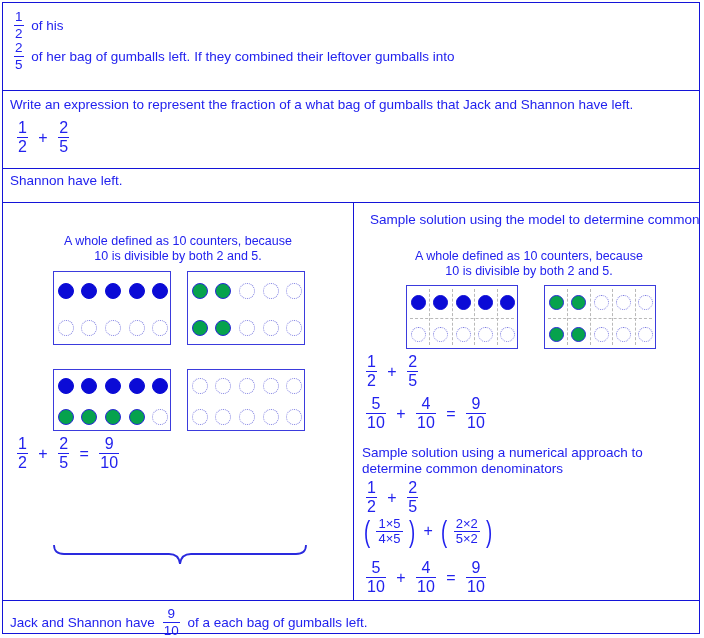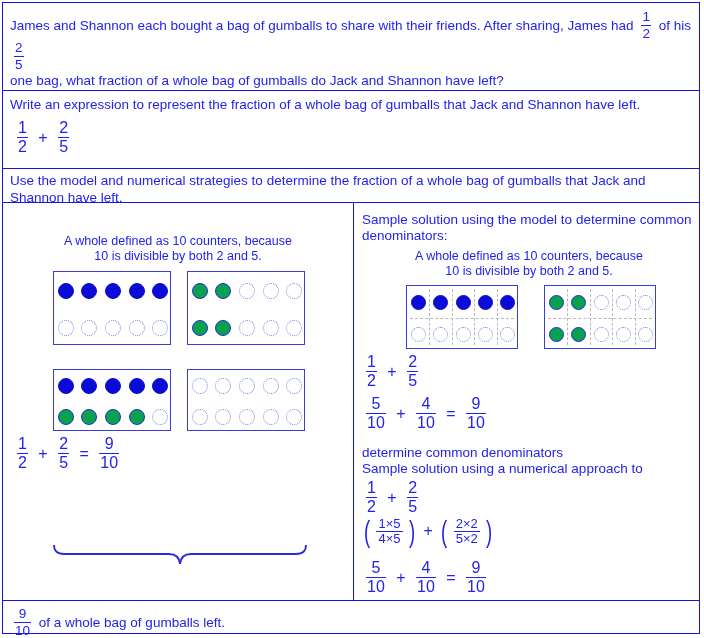--- a/index.html
+++ b/index.html
@@ -161,58 +161,56 @@
   #answer-row { top: 598px; height: 38px; }
   #answer-text { position: absolute; left: 7px; top: 7px; white-space: nowrap; font-size: 13.5px; }
 </style>
 </head>
 <body>
 
 <div class="sheet">
 
   <div class="row rule-bottom" id="prompt-row">
     <div class="prompt-line txt" id="prompt-l1">
-      <span>James and Shannon each bought a bag of gumballs to share with their friends. After sharing, James had</span>
       <span class="frac">
         <span class="num">1</span>
         <span class="bar"></span>
         <span class="den">2</span>
       </span>
       <span>of his</span>
     </div>
     <div class="prompt-line txt" id="prompt-l2">
       <span class="frac">
         <span class="num">2</span>
         <span class="bar"></span>
         <span class="den">5</span>
       </span>
-    </div>
-    <div class="prompt-line txt" id="prompt-l3">one bag, what fraction of a whole bag of gumballs do Jack and Shannon have left?</div>
+      <span>of her bag of gumballs left. If they combined their leftover gumballs into</span>
+    </div>
   </div>
 
   <div class="row rule-bottom" id="instr1-row">
-    <div class="txt" id="instr1-text">Write an expression to represent the fraction of a whole bag of gumballs that Jack and Shannon have left.</div>
+    <div class="txt" id="instr1-text">Write an expression to represent the fraction of a what bag of gumballs that Jack and Shannon have left.</div>
     <div class="eq" id="expr1">
       <span class="frac">
         <span class="num">1</span>
         <span class="bar"></span>
         <span class="den">2</span>
       </span>
       <span class="op">+</span>
       <span class="frac">
         <span class="num">2</span>
         <span class="bar"></span>
         <span class="den">5</span>
       </span>
     </div>
   </div>
 
   <div class="row rule-bottom" id="instr2-row">
     <div class="txt" id="instr2-text">
-      <div>Use the model and numerical strategies to determine the fraction of a whole bag of gumballs that Jack and</div>
       <div>Shannon have left.</div>
     </div>
   </div>
 
   <div class="row rule-bottom" id="work-row">
     <div id="divider"></div>
 
     <div id="left-col">
 
       <div class="caption" style="left:30px; top:31px; width:290px;">
@@ -291,23 +289,22 @@
         <span class="op">=</span>
         <span class="frac">
           <span class="num">9</span>
           <span class="bar"></span>
           <span class="den">10</span>
         </span>
       </div>
     </div>
 
     <div id="right-col">
-      <div class="sec-title" style="left:8px; top:9px; width:330px;">
+      <div class="sec-title" style="left:16px; top:9px; width:330px;">
         <div>Sample solution using the model to determine common</div>
-        <div>denominators:</div>
       </div>
 
       <div class="caption" style="left:25px; top:46px; width:300px;">
         <div>A whole defined as 10 counters, because</div>
         <div>10 is divisible by both 2 and 5.</div>
       </div>
 
       <div class="box" id="rbox-a" style="left:52px; top:82px; width:112px; height:64px;">
           <div class="gl gl-v" style="left: 22.4px;"></div>
           <div class="gl gl-v" style="left: 44.8px;"></div>
@@ -371,22 +368,22 @@
         </span>
         <span class="op">=</span>
         <span class="frac">
           <span class="num">9</span>
           <span class="bar"></span>
           <span class="den">10</span>
         </span>
       </div>
 
       <div class="sec-title" style="left:8px; top:242px; width:330px;">
+        <div>Sample solution using a numerical approach to</div>
         <div>determine common denominators</div>
-        <div>Sample solution using a numerical approach to</div>
       </div>
 
       <div class="eq" style="left:8px; top:278px;">
         <span class="frac">
           <span class="num">1</span>
           <span class="bar"></span>
           <span class="den">2</span>
         </span>
         <span class="op">+</span>
         <span class="frac">
@@ -431,22 +428,23 @@
           <span class="num">9</span>
           <span class="bar"></span>
           <span class="den">10</span>
         </span>
       </div>
     </div>
   </div>
 
   <div class="row" id="answer-row">
     <div class="txt" id="answer-text">
+      <span>Jack and Shannon have</span>
       <span class="frac">
         <span class="num">9</span>
         <span class="bar"></span>
         <span class="den">10</span>
       </span>
-      <span>of a whole bag of gumballs left.</span>
+      <span>of a each bag of gumballs left.</span>
     </div>
   </div>
 
 </div>
 
 </body></html>

